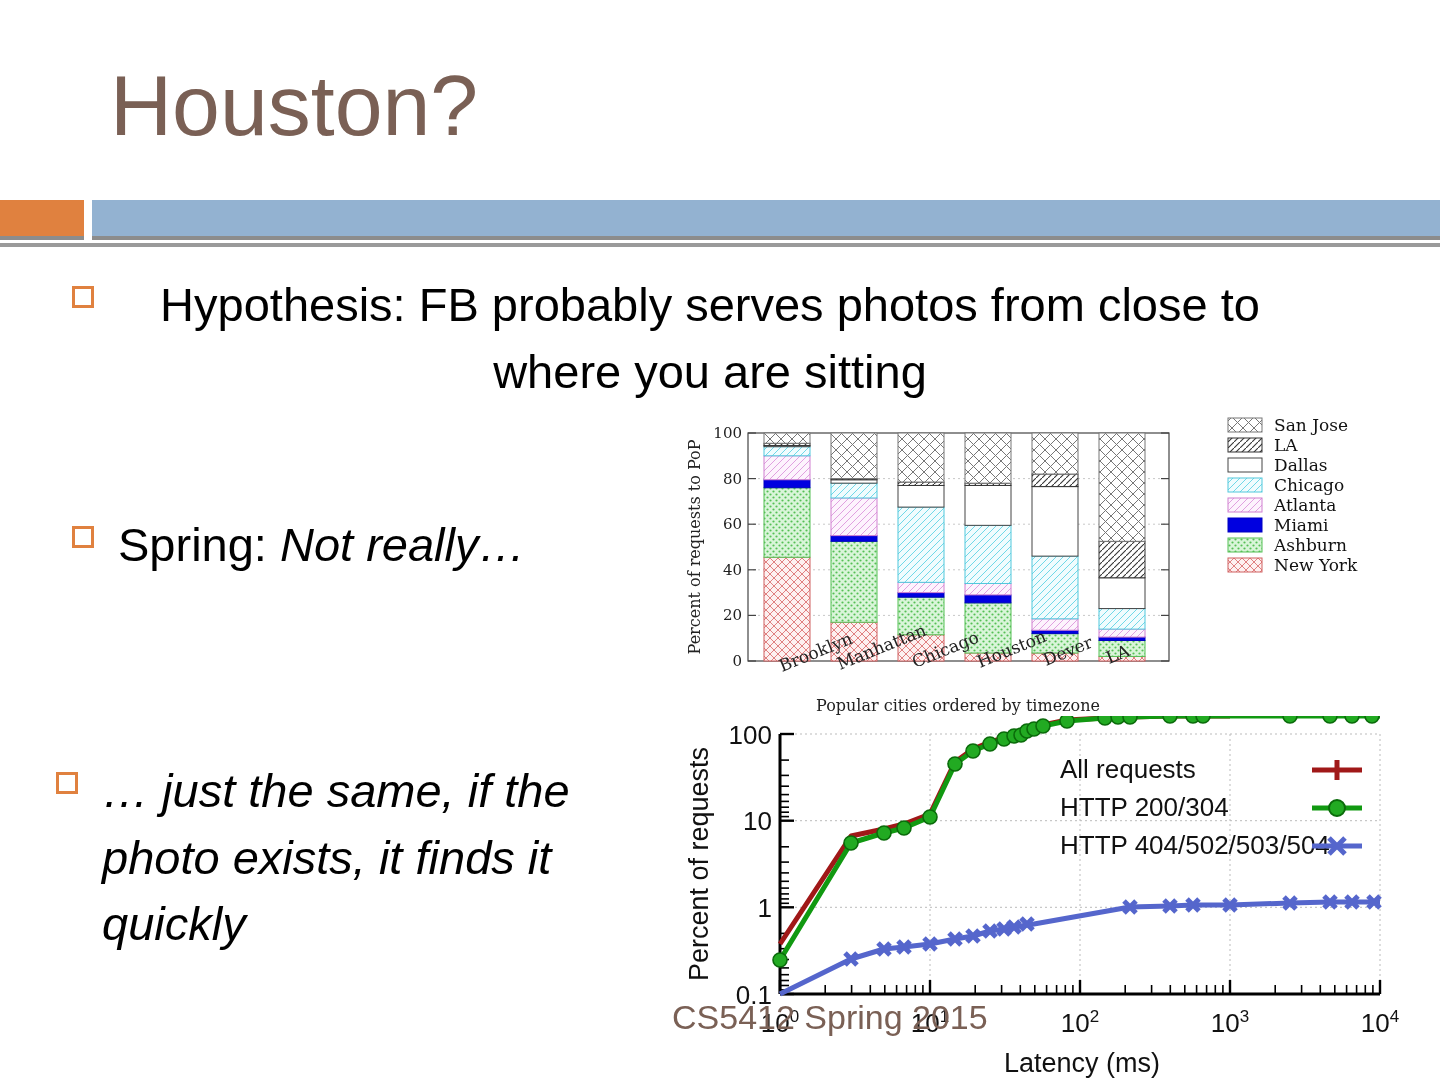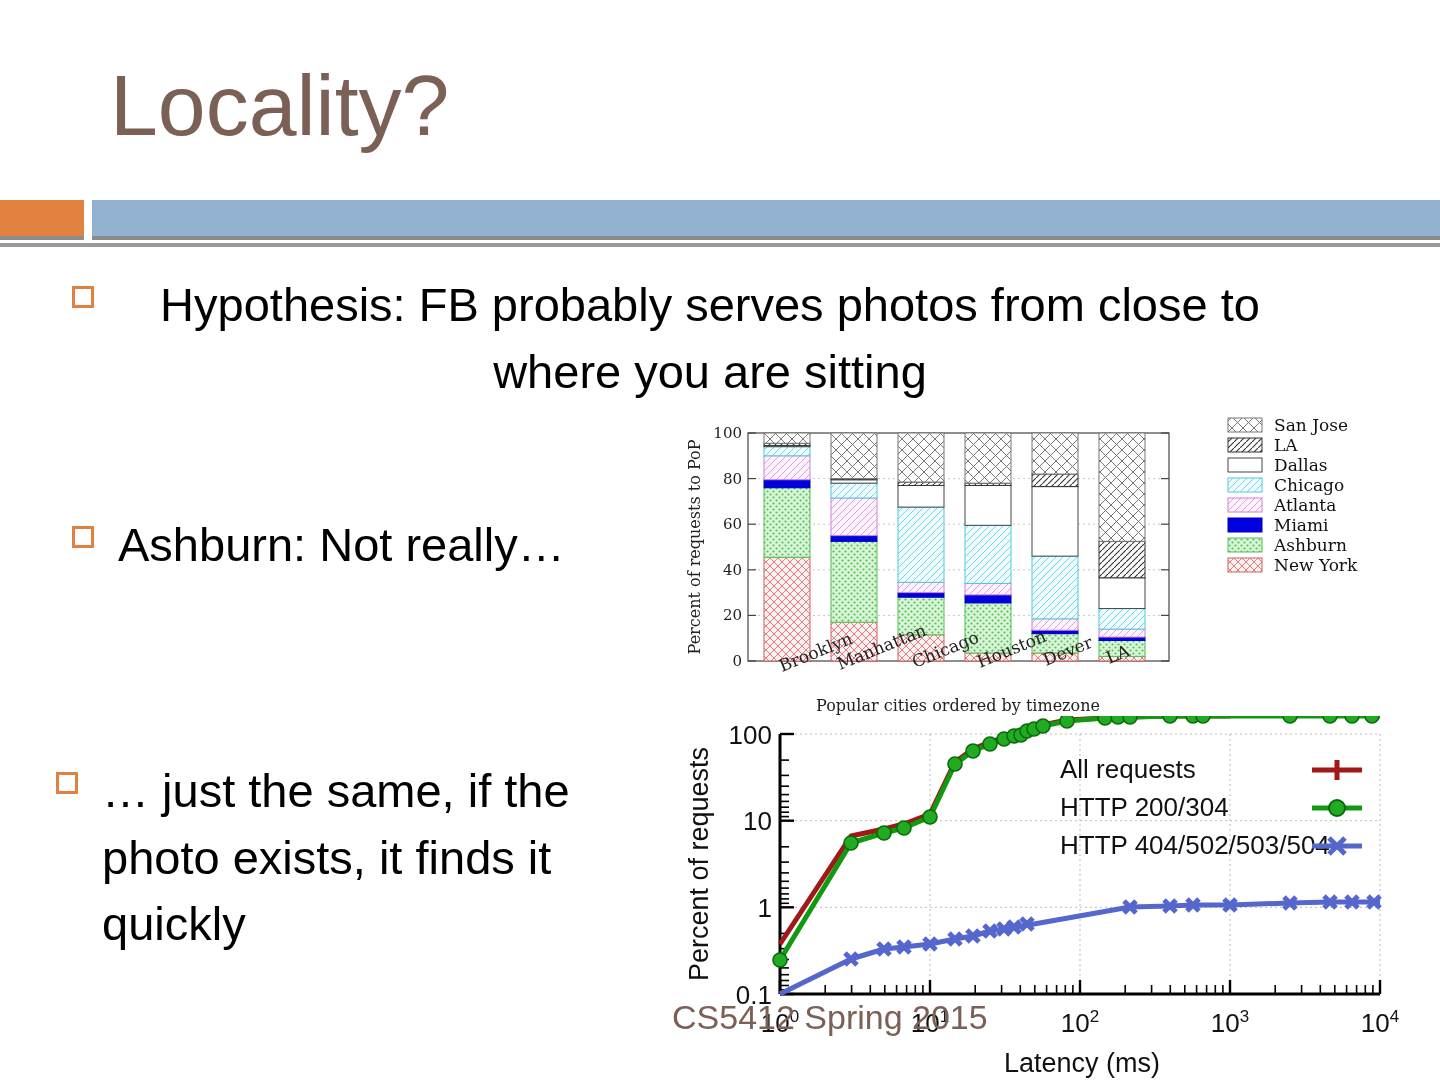--- a/index.html
+++ b/index.html
@@ -56,21 +56,21 @@
     box-sizing:border-box;
     flex:0 0 auto;
     margin-top:14px;
     margin-right:24px;
   }
   .bullet-text {
     font-size:47px;
     line-height:1.42;
     color:#000000;
   }
-  .bullet-text .ital { }
+  .bullet-text .ital { font-style:italic; }
 
   #bullet-1 { left:72px; top:272px; width:1230px;text-align:center; }
   #bullet-2 { left:72px; top:512px; width:700px; }
   #bullet-3 { left:56px; top:758px; width:620px; }
 
   
   #chart1 {
     position:absolute;
     left:682px; top:406px;
     width:758px; height:312px;
@@ -89,41 +89,41 @@
     position:absolute;
     left:672px; top:998px;
     font-size:34px;
     color:#7A6055;
     white-space:nowrap;
   }
 </style>
 </head>
 <body>
 
-<div id="slide-title">Locality?</div>
+<div id="slide-title">Houston?</div>
 
 <div id="header-rule">
   <div id="rule-orange"></div>
   <div id="rule-orange-shadow"></div>
   <div id="rule-blue"></div>
   <div id="rule-blue-shadow"></div>
 </div>
 <div id="rule-baseline"></div>
 
 <div class="bullet" id="bullet-1">
   <div class="bullet-marker"></div>
   <div class="bullet-text">
     <span>Hypothesis: FB probably serves photos from close to where you are sitting</span>
   </div>
 </div>
 
 <div class="bullet" id="bullet-2">
   <div class="bullet-marker"></div>
   <div class="bullet-text">
-    <span>Ashburn: </span><span class="ital">Not really…</span>
+    <span>Spring: </span><span class="ital">Not really…</span>
   </div>
 </div>
 
 <div class="bullet" id="bullet-3">
   <div class="bullet-marker"></div>
   <div class="bullet-text">
     <span class="ital">… just the same, if the photo exists, it finds it quickly</span>
   </div>
 </div>
 

